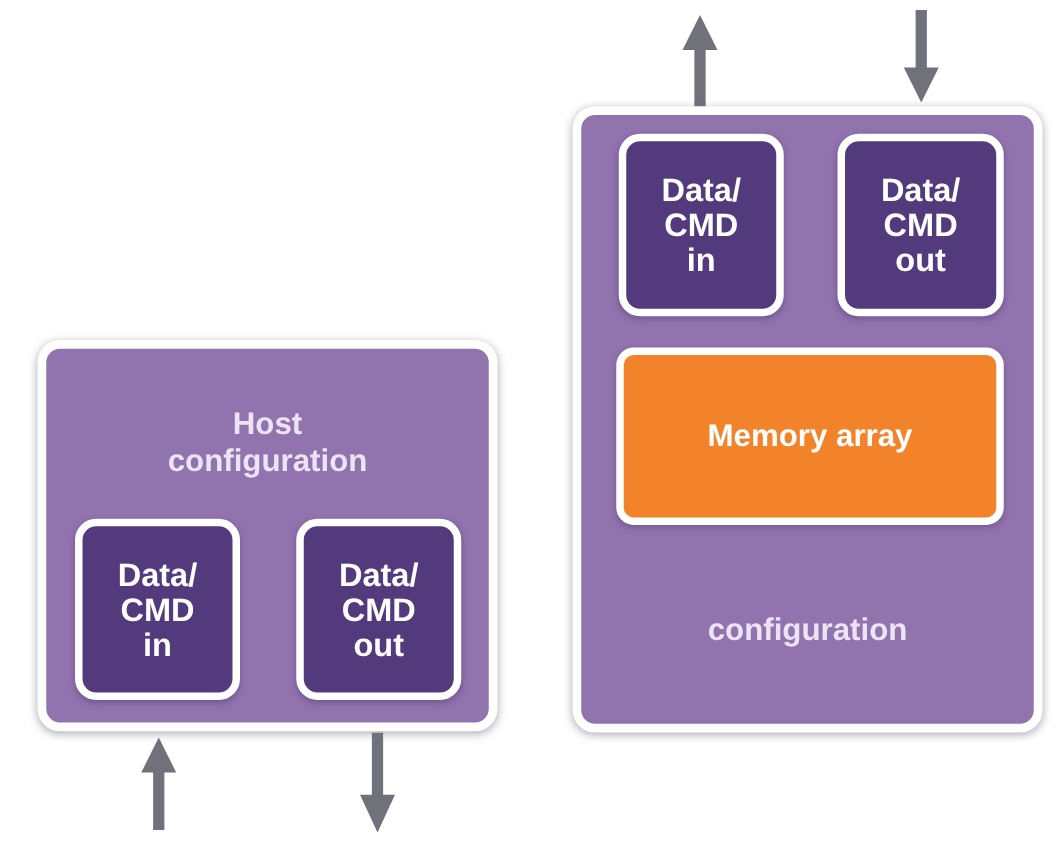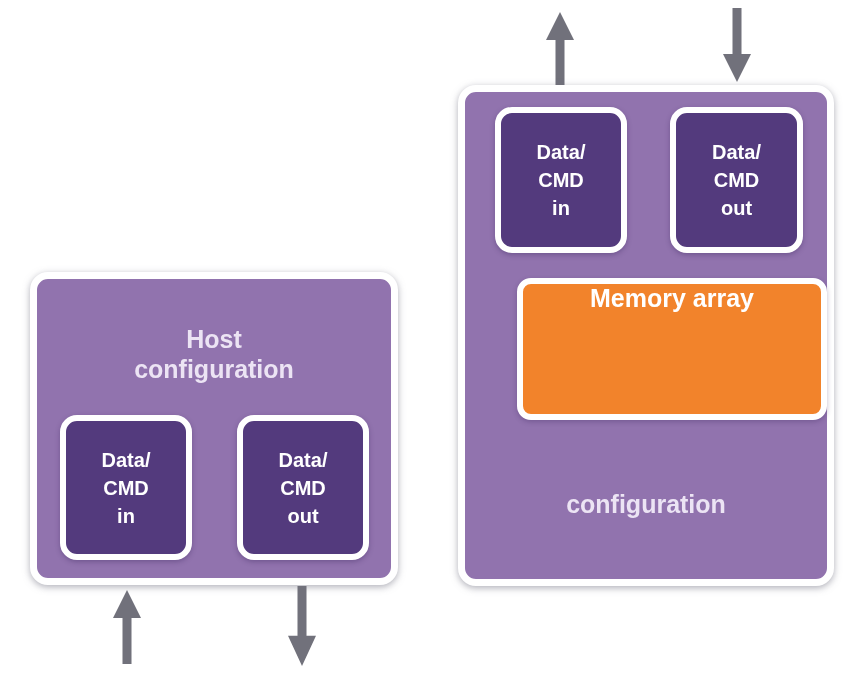--- a/index.html
+++ b/index.html
@@ -57,48 +57,47 @@
     background: var(--port-fill);
     border: 6px solid #ffffff;
     border-radius: 17px;
     box-shadow: 0 2px 5px rgba(55, 35, 90, 0.35);
     display: flex;
     flex-direction: column;
     align-items: center;
     justify-content: center;
     color: var(--port-text);
     font-weight: bold;
-    font-size: 20px;
+    font-size: 26px;
     line-height: 28px;
     text-align: center;
   }
   .host-box .chip-in   { left: 23px;  top: 136px; }
   .host-box .chip-out  { left: 200px; top: 136px; }
   .device-box .chip-in { left: 30px;  top: 15px; height: 146px; }
   .device-box .chip-out{ left: 205px; top: 15px; width: 133px; height: 146px; }
 
   
   .memory-box {
     position: absolute;
     left: 28px;
     top: 186px;
     width: 310px;
     height: 142px;
     background: var(--memory-fill);
     border: 6px solid #ffffff;
     border-radius: 14px;
     box-shadow: 0 2px 5px rgba(55, 35, 90, 0.3);
     display: flex;
-    align-items: flex-start;
+    align-items: center;
     justify-content: center;
     color: var(--memory-text);
     font-weight: bold;
     font-size: 25px;
     text-align: center;
-    margin-left: 24px;
   }
 
   
   .arrow { position: absolute; width: 30px; height: 74px; }
   .arrow polygon { fill: var(--arrow); }
   .arrow-device-in  { left: 545px; top: 12px; }
   .arrow-device-out { left: 722px; top: 8px;  }
   .arrow-host-in    { left: 112px; top: 590px; }
   .arrow-host-out   { left: 287px; top: 586px; height: 80px; }
 </style>

